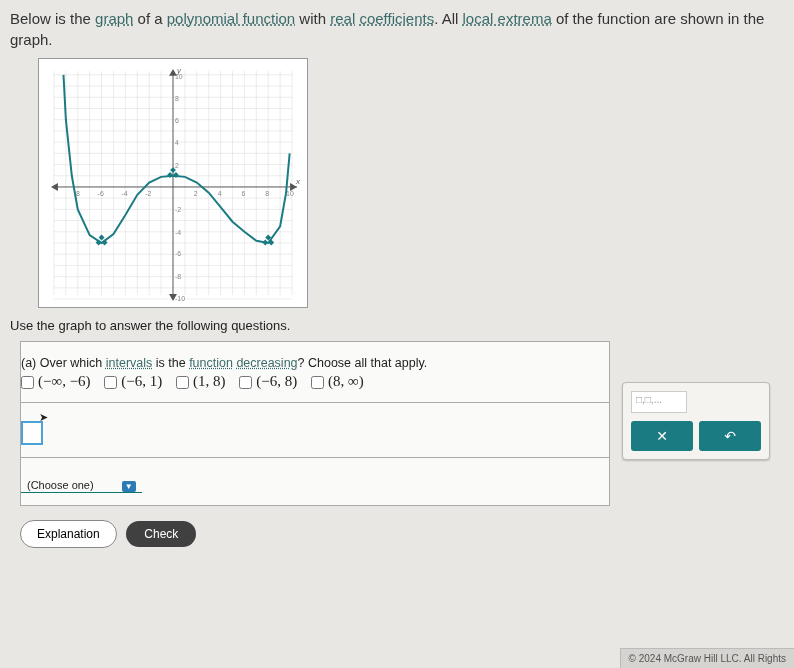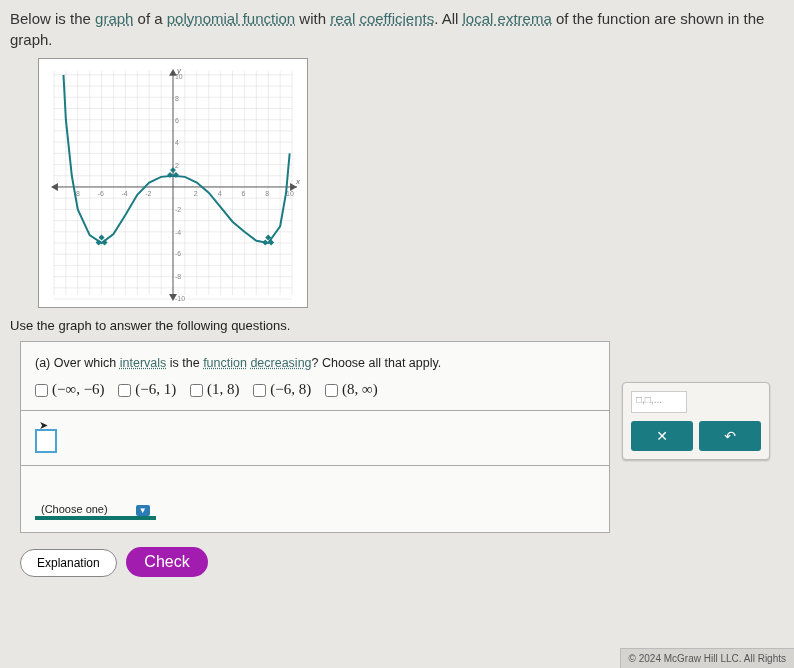--- a/index.html
+++ b/index.html
@@ -3,36 +3,36 @@
 <meta charset="utf-8">
 <style>
 *{margin:0;padding:0;box-sizing:border-box}
 body{font-family:Arial,Helvetica,sans-serif;background:#e8e7e3;color:#222;font-size:13px;padding:8px 10px 0 10px;width:794px;height:668px;overflow:hidden;position:relative}
 .intro{font-size:15px;color:#333;margin-bottom:8px;line-height:1.4}
 .u{text-decoration:underline dotted;color:#3a6b6b;cursor:help}
 .graph-wrap{border:1px solid #999;background:#fff;width:270px;height:250px;margin:4px 0 10px 28px;position:relative}
 .graph-wrap svg{width:100%;height:100%}
 .subhead{font-size:13px;margin:8px 0 8px 0}
 .qbox{border:1px solid #aaa;background:#fafaf8;width:590px;margin-left:10px}
-.qrow{border-bottom:1px solid #aaa;padding:12px 14px}
+.qrow{border-bottom:1px solid #aaa;padding:12px 0}
 .qrow:last-child{border-bottom:none}
 .qtxt{font-size:12.5px;line-height:1.5}
-.opts{margin-top:8px;font-family:'Times New Roman',serif;font-size:15px}
+.opts{font-family:'Times New Roman',serif;font-size:15px}
 .opts label{margin-right:10px;white-space:nowrap}
 .opts input{margin-right:4px;vertical-align:middle}
 .inpbox{border:2px solid #4aa3d4;background:#fff;width:22px;height:24px;margin-top:6px}
-.choose{display:inline-block;border-bottom:4px solid #0f766e;font-size:11px;padding:1px 6px;margin-top:24px}
+.choose{display:inline-block;border-bottom:1px solid #0f766e;font-size:11px;padding:1px 6px;margin-top:8px}
 .choose .arrow{background:#2b7bb5;color:#fff;font-size:8px;padding:1px 3px;margin-left:28px;border-radius:2px}
 .sidepanel{position:absolute;left:622px;top:382px;border:1px solid #bbb;background:#f4f3f0;border-radius:4px;width:148px;padding:8px;box-shadow:0 1px 2px rgba(0,0,0,.2)}
 .sp-input{background:#fff;border:1px solid #ccc;height:22px;width:56px;font-size:10px;color:#999;padding:2px 4px;margin-bottom:8px}
 .sp-btns{display:flex;gap:6px}
 .sp-btn{flex:1;background:#1a7b82;color:#fff;border:none;height:30px;border-radius:3px;font-size:14px;cursor:pointer;display:flex;align-items:center;justify-content:center}
 .bottom{margin:14px 0 0 10px}
 .btn-exp{background:#fff;border:1px solid #888;border-radius:16px;padding:6px 16px;font-size:12px;cursor:pointer;margin-right:6px}
-.btn-chk{background:#a21caf;border:none;color:#fff;border-radius:16px;padding:6px 18px;font-size:16px;cursor:pointer}
+.btn-chk{background:#404040;border:none;color:#fff;border-radius:16px;padding:6px 18px;font-size:12px;cursor:pointer}
 .copyright{position:absolute;right:0;bottom:0;background:#d5d4d0;font-size:10px;color:#555;padding:4px 8px;border-top:1px solid #bbb;border-left:1px solid #bbb}
 .cursor-arrow{position:absolute;font-size:11px;pointer-events:none}
 </style>
 </head>
 <body>
 
 <div class="intro">
   <span>Below is the </span><span class="u">graph</span><span> of a </span><span class="u">polynomial function</span><span> with </span><span class="u">real</span><span> </span><span class="u">coefficients</span><span>. All </span><span class="u">local extrema</span><span> of the function are shown in the graph.</span>
 </div>
 

